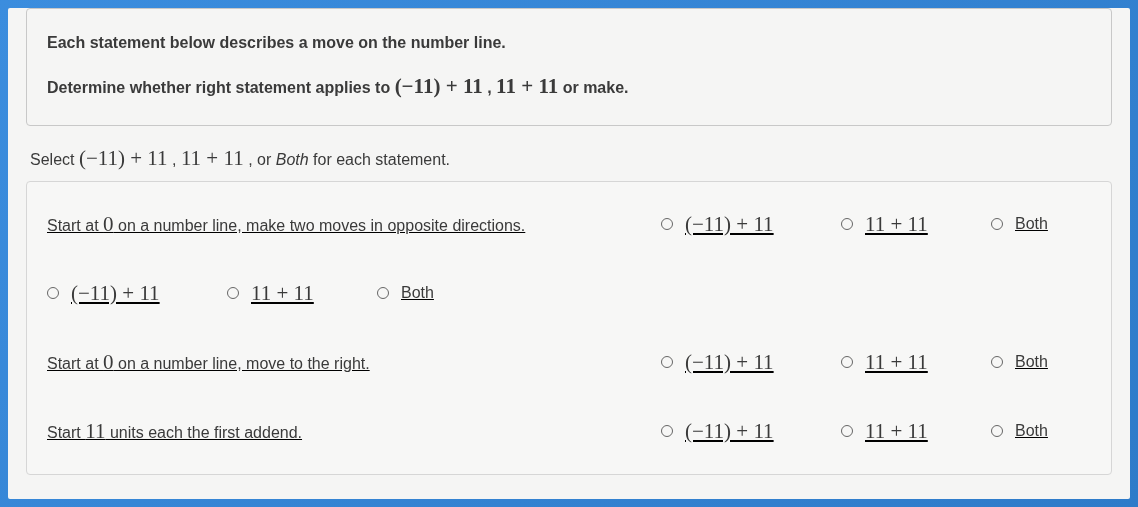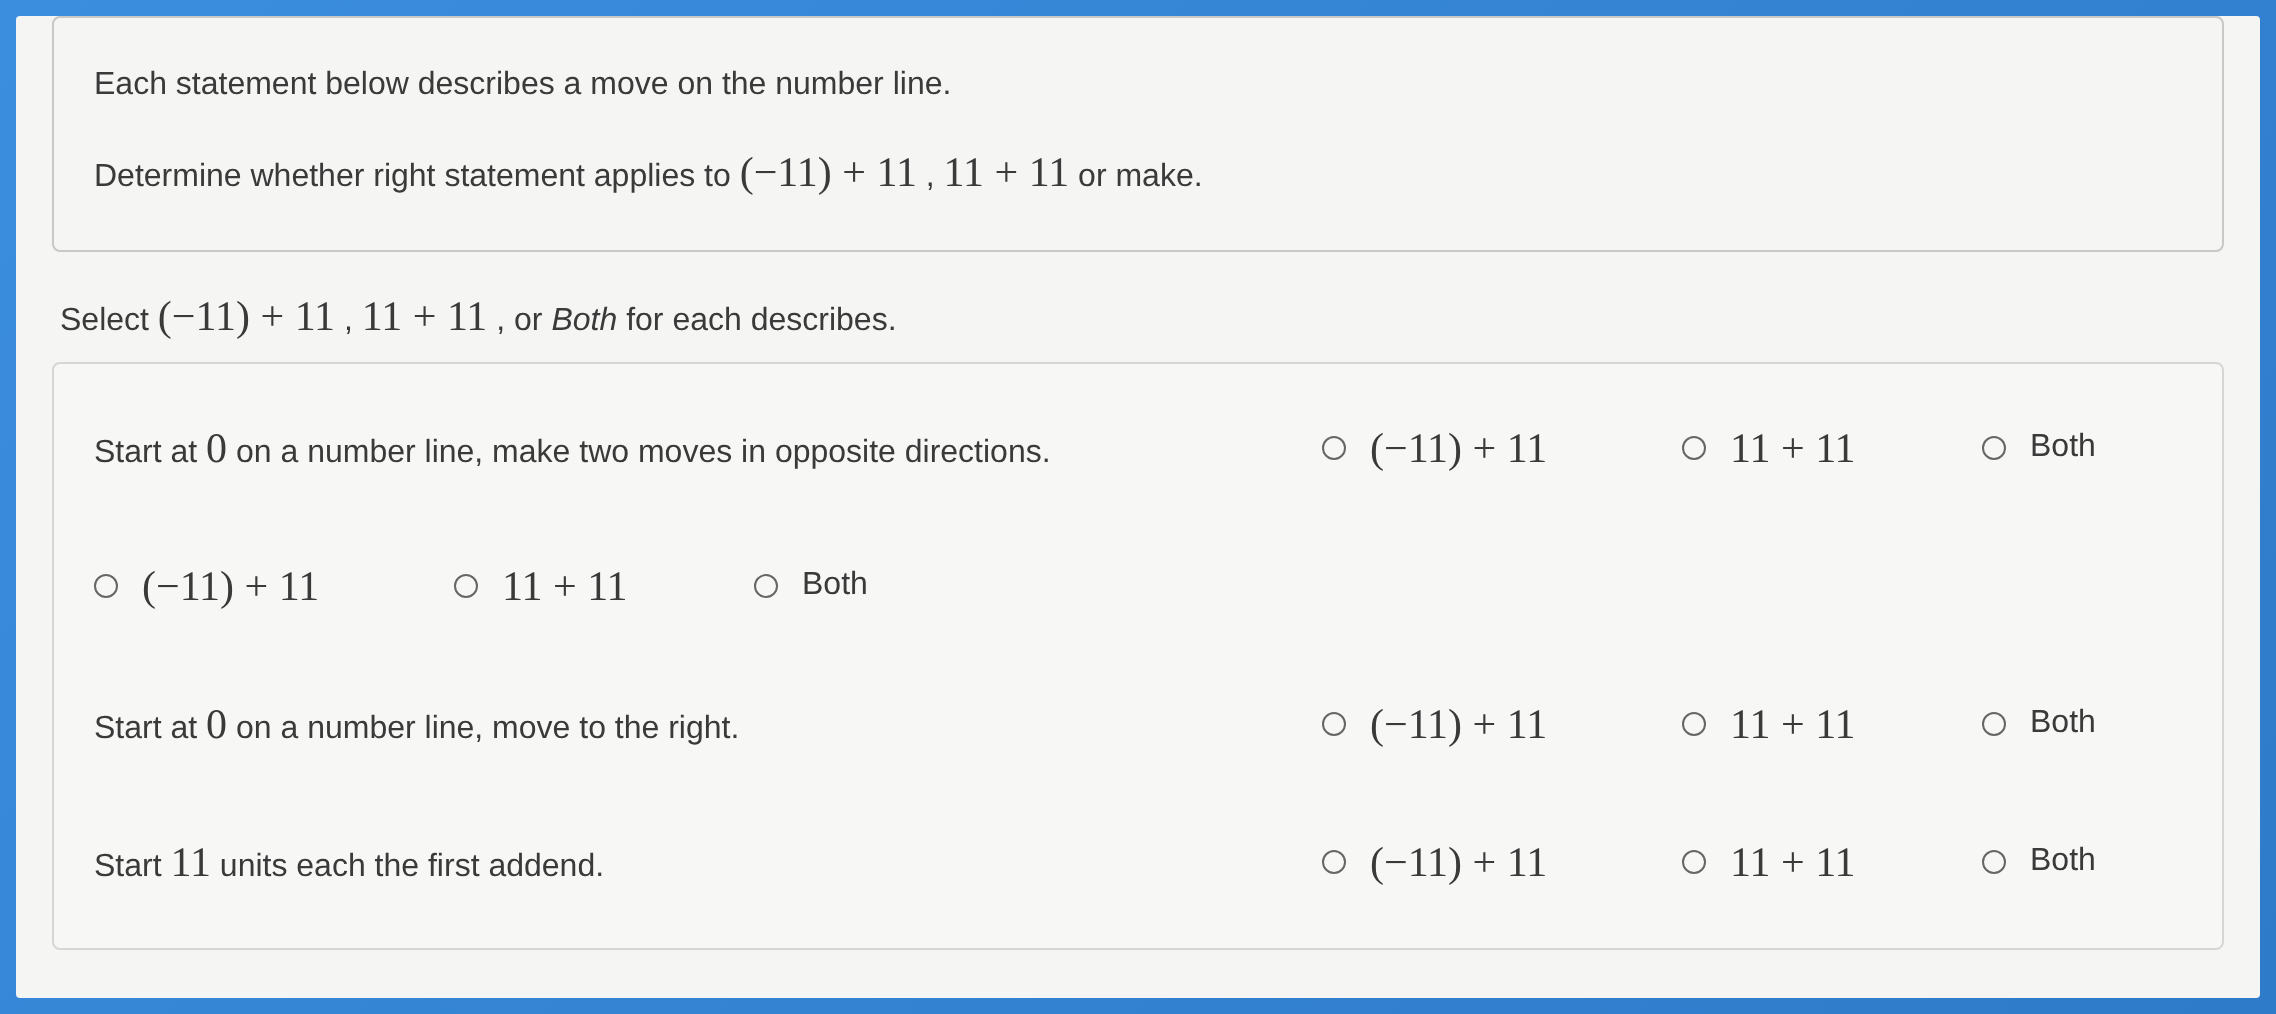--- a/index.html
+++ b/index.html
@@ -28,20 +28,21 @@
       border: 1px solid #C8C8C8;
       border-radius: 4px;
       margin: 0 18px 18px 18px;
       padding: 22px 20px;
     }
     .intro-line {
       color: #3A3A3A;
       font-size: 16px;
       line-height: 1.5;
       margin-bottom: 16px;
+      font-weight: bold;
     }
     .intro-line:last-child {
       margin-bottom: 0;
     }
     .math {
       font-family: 'Cambria Math', 'Georgia', serif;
       font-size: 21px;
     }
     .select-line {
       color: #3A3A3A;
@@ -51,20 +52,21 @@
     }
     .italic {
       font-style: italic;
     }
     .questions-box {
       border: 1px solid #D6D6D6;
       border-radius: 4px;
       margin: 0 18px;
       background: #F7F7F6;
       padding: 8px 0;
+      text-decoration: underline;
     }
     .question-row {
       display: flex;
       align-items: center;
       padding: 22px 20px;
     }
     .statement {
       flex: 1;
       color: #3A3A3A;
       font-size: 16px;
@@ -116,21 +118,21 @@
     </p>
   </div>
 
   <p class="select-line">
     <span>Select </span>
     <span class="math">(−11) + 11</span>
     <span>, </span>
     <span class="math">11 + 11</span>
     <span>, or </span>
     <span class="italic">Both</span>
-    <span> for each describes.</span>
+    <span> for each statement.</span>
   </p>
 
   <div class="questions-box">
 
     <div class="question-row">
       <div class="statement">
         <span>Start at </span><span class="math">0</span><span> on a number line, make two moves in opposite directions.</span>
       </div>
       <div class="options">
         <label class="option opt1">

